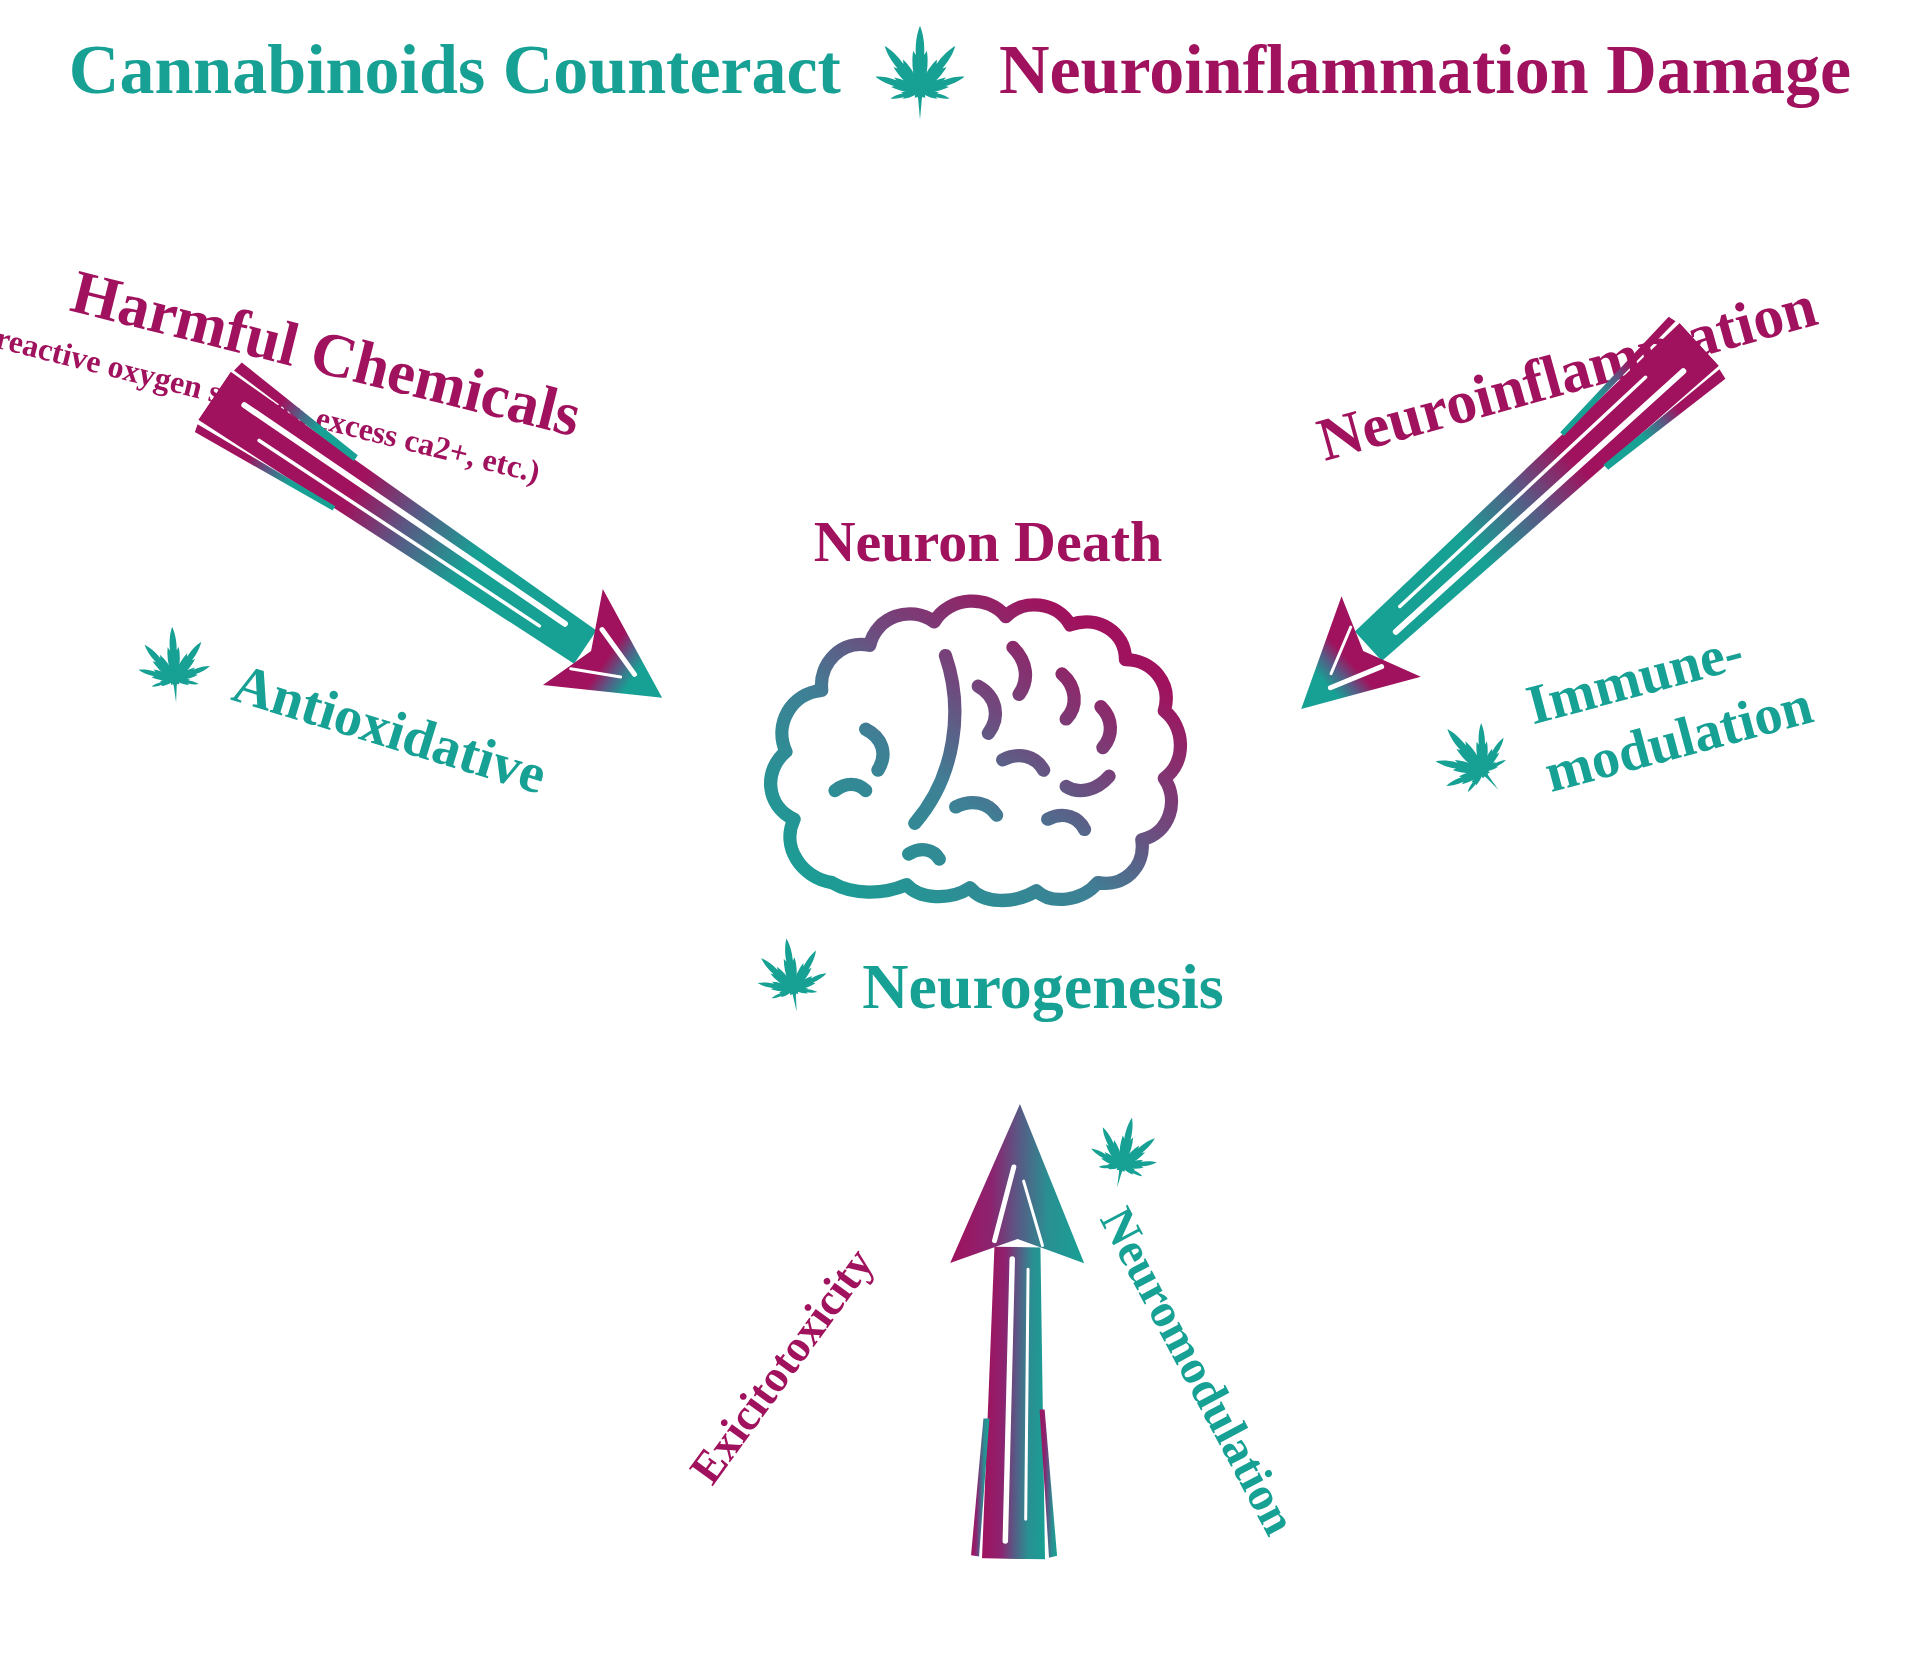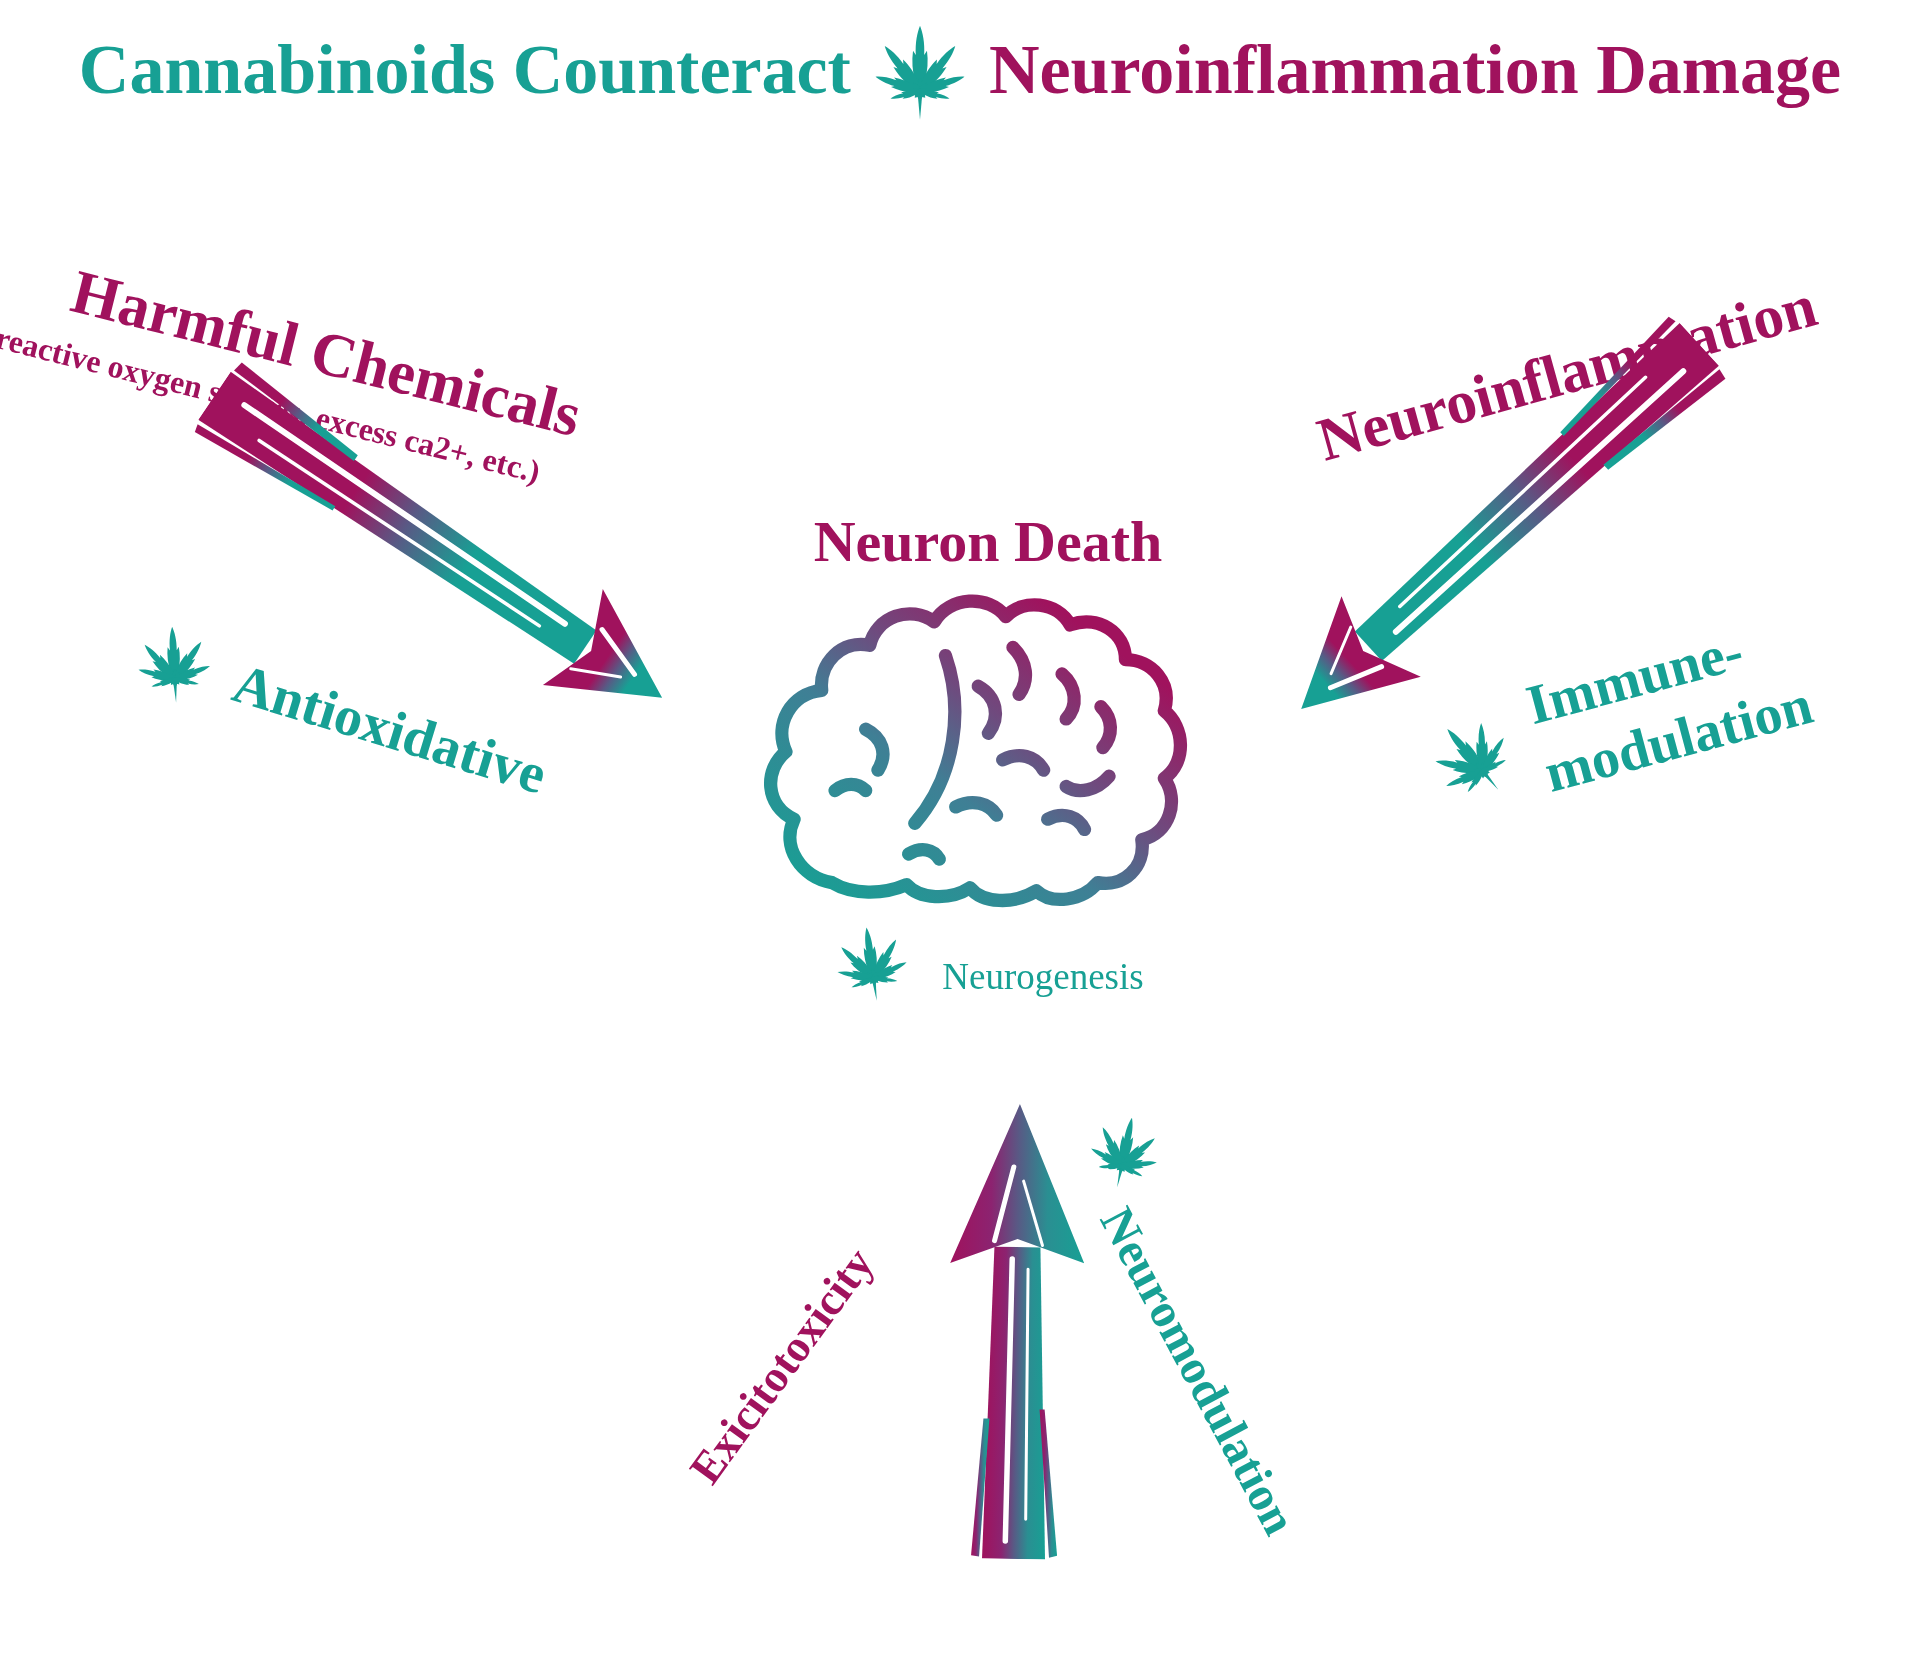--- a/index.html
+++ b/index.html
@@ -15,21 +15,21 @@
     width:1920px;height:1679px;
     background:var(--white);
     overflow:hidden;
   }
   .abs{position:absolute;}
   .nowrap{white-space:nowrap;}
 
   
   .title-row{
     left:0;top:10px;width:1920px;height:120px;
-    display:flex;align-items:center;justify-content:center;gap:12px;
+    display:flex;align-items:center;justify-content:center;gap:22px;
   }
   .title-teal{font-size:70px;font-weight:700;color:var(--teal);white-space:nowrap;}
   .title-magenta{font-size:70px;font-weight:700;color:var(--magenta);white-space:nowrap;}
   .leaf{color:var(--teal);fill:currentColor;display:block;}
 
   
   .harmful-block{
     left:10px;top:238px;
     transform:rotate(14deg);
     transform-origin:left top;
@@ -56,21 +56,21 @@
     left:988px;top:508px;
     transform:translateX(-50%);
     font-size:58px;font-weight:700;color:var(--magenta);white-space:nowrap;
   }
   .brain-svg{left:745px;top:575px;width:450px;height:380px;}
   .neurogenesis-group{
     left:985px;top:922px;
     transform:translateX(-50%);
     display:flex;align-items:center;gap:26px;
   }
-  .neurogenesis-label{font-size:37px;font-weight:400;color:var(--teal);white-space:nowrap;margin-top:28px;}
+  .neurogenesis-label{font-size:64px;font-weight:700;color:var(--teal);white-space:nowrap;margin-top:28px;}
 
   
   .neuroinflammation{
     left:1310px;top:408px;
     transform:rotate(-15.5deg);
     transform-origin:left top;
     font-size:61px;font-weight:700;color:var(--magenta);white-space:nowrap;
   }
   .arrow-right{
     left:1700px;top:275px;width:540px;height:140px;

